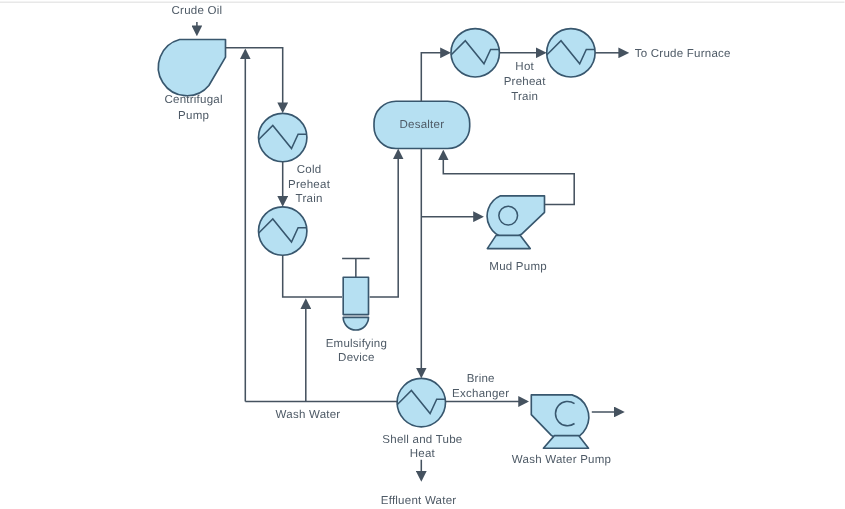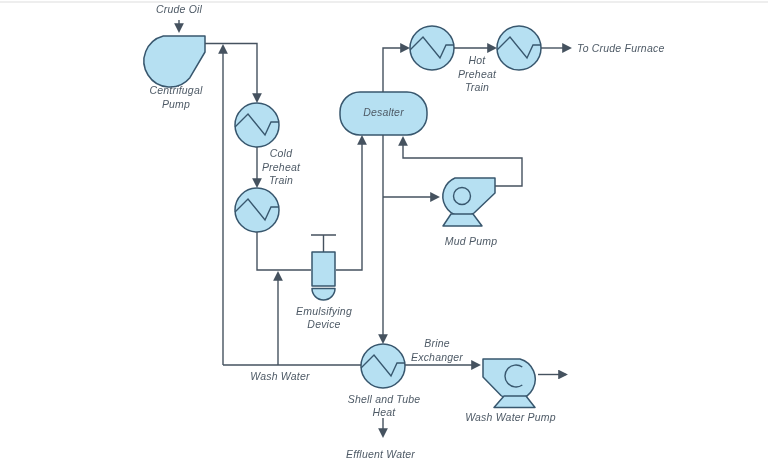--- a/index.html
+++ b/index.html
@@ -5,21 +5,21 @@
   :root{
     --background:#ffffff;
     --shape-fill:#b6e0f2;
     --shape-stroke:#38576e;
     --line:#45525f;
     --label:#4e5a66;
     --top-border:#e8e8e8;
   }
   html,body{margin:0;padding:0;background:var(--background);}
   .stage{position:relative;width:768px;height:463px;background:var(--background);overflow:hidden;
-         font-family:"Liberation Sans","DejaVu Sans",sans-serif;font-style:italic;}
+         font-family:"Liberation Sans","DejaVu Sans",sans-serif;}
   svg{display:block;}
   svg text{font-family:"Liberation Sans","DejaVu Sans",sans-serif;font-size:10.5px;
            fill:var(--label);letter-spacing:0.2px;}
   text.mid{text-anchor:middle;}
   .pipe{fill:none;stroke:var(--line);stroke-width:1.4;}
   .vessel{fill:var(--shape-fill);stroke:var(--shape-stroke);stroke-width:1.5;stroke-linejoin:round;}
   .vessel-inner{fill:none;stroke:var(--shape-stroke);stroke-width:1.4;}
   .zig{fill:none;stroke:var(--shape-stroke);stroke-width:1.4;}
   .topline{stroke:var(--top-border);stroke-width:1.5;}
   #ah path{fill:var(--line);stroke:none;}

